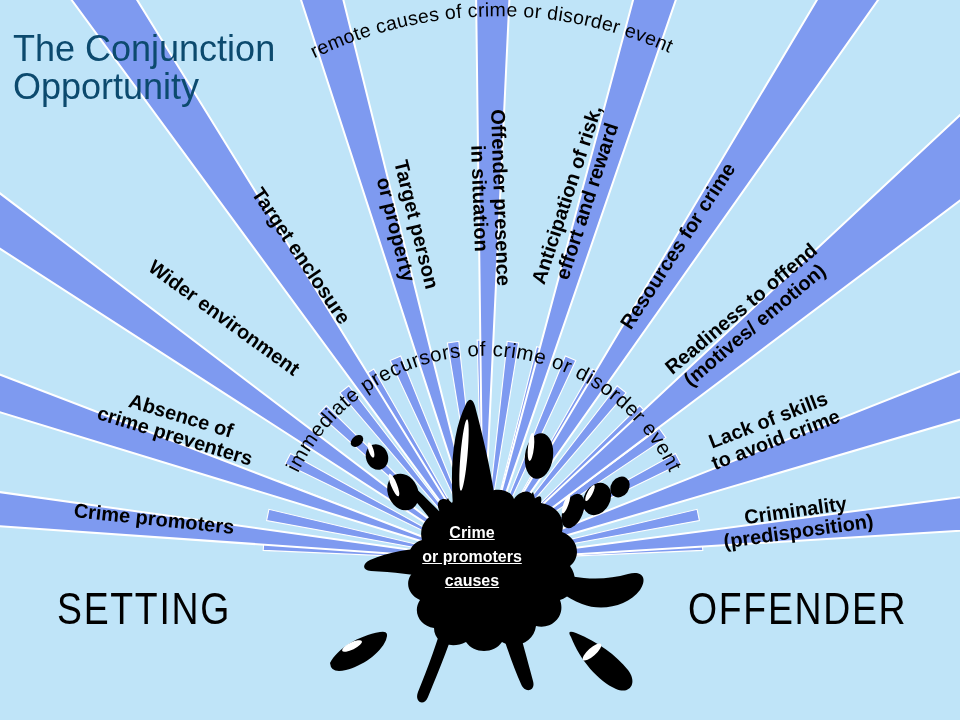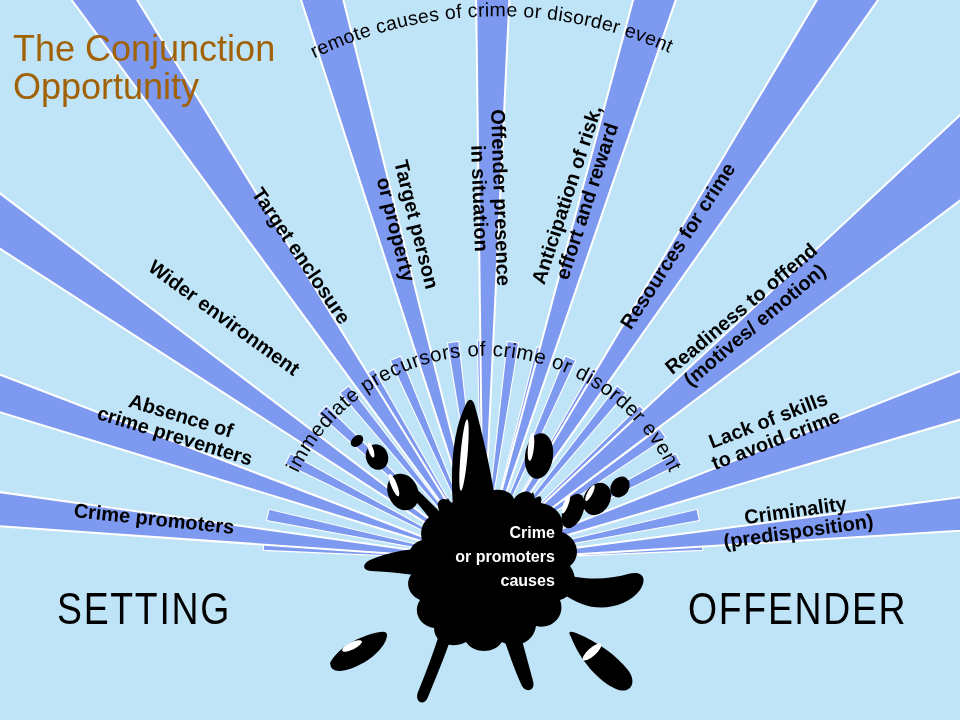--- a/index.html
+++ b/index.html
@@ -12,21 +12,21 @@
   svg.layer{position:absolute;left:0;top:0;width:960px;height:720px;}
   #rays{z-index:1;}
   #arcs{z-index:3;}
   #splat{z-index:4;}
   .ray{fill:var(--ray);stroke:#ffffff;stroke-width:2;}
   .sunray{fill:var(--ray);stroke:#ffffff;stroke-width:1.1;}
   .arc-text{fill:#000;font-family:"Liberation Sans",sans-serif;}
   #arc-outer-text{font-size:19.5px;letter-spacing:0.3px;}
   #arc-inner-text{font-size:20.5px;letter-spacing:0.6px;}
   .title{
-    position:absolute;left:13px;top:30px;z-index:6;color:#a16207;
+    position:absolute;left:13px;top:30px;z-index:6;color:#0c4a6e;
     font-size:36px;line-height:38px;letter-spacing:0px;
   }
   .ray-label{
     position:absolute;z-index:5;color:var(--label,#000);
     font-weight:bold;font-size:20px;line-height:21px;text-align:center;
     white-space:nowrap;transform:translate(-50%,-50%) rotate(var(--rot,0deg));
   }
   .ray-label div:empty{display:none;}
   .r1{left:154px;top:519px;--rot:6deg;}
   .r2{left:178px;top:426px;--rot:17deg;}
@@ -39,24 +39,24 @@
   .r9{left:748px;top:317px;--rot:-40deg;}
   .r10{left:772px;top:430px;--rot:-21deg;}
   .r11{left:797px;top:521px;--rot:-8deg;}
   .zone{
     position:absolute;top:584px;z-index:6;color:#000;
     font-size:44px;letter-spacing:2px;transform-origin:left top;transform:scaleX(0.85);
   }
   #zone-left{left:57px;}
   #zone-right{left:688px;}
   .center-text{
-    position:absolute;left:505px;top:557px;z-index:7;
+    position:absolute;left:472px;top:557px;z-index:7;
     transform:translate(-50%,-50%);
     color:var(--center-text,#fff);font-weight:bold;font-size:16px;line-height:24px;
-    text-align:right;white-space:nowrap;
+    text-align:center;white-space:nowrap;text-decoration:underline;
   }
 </style>
 </head>
 <body>
 
 <div class="stage" style="--bg: #bfe4f8; --ray: #7e9af0; --ink: #000000; --label: #000000; --center-text: #ffffff;">
 
   <svg class="layer" id="rays" aria-hidden="true">
       <polygon points="483,560 263.2,550.4 264.0,538.9" class="sunray"></polygon>
       <polygon points="483,560 266.6,520.6 268.9,509.3" class="sunray"></polygon>

